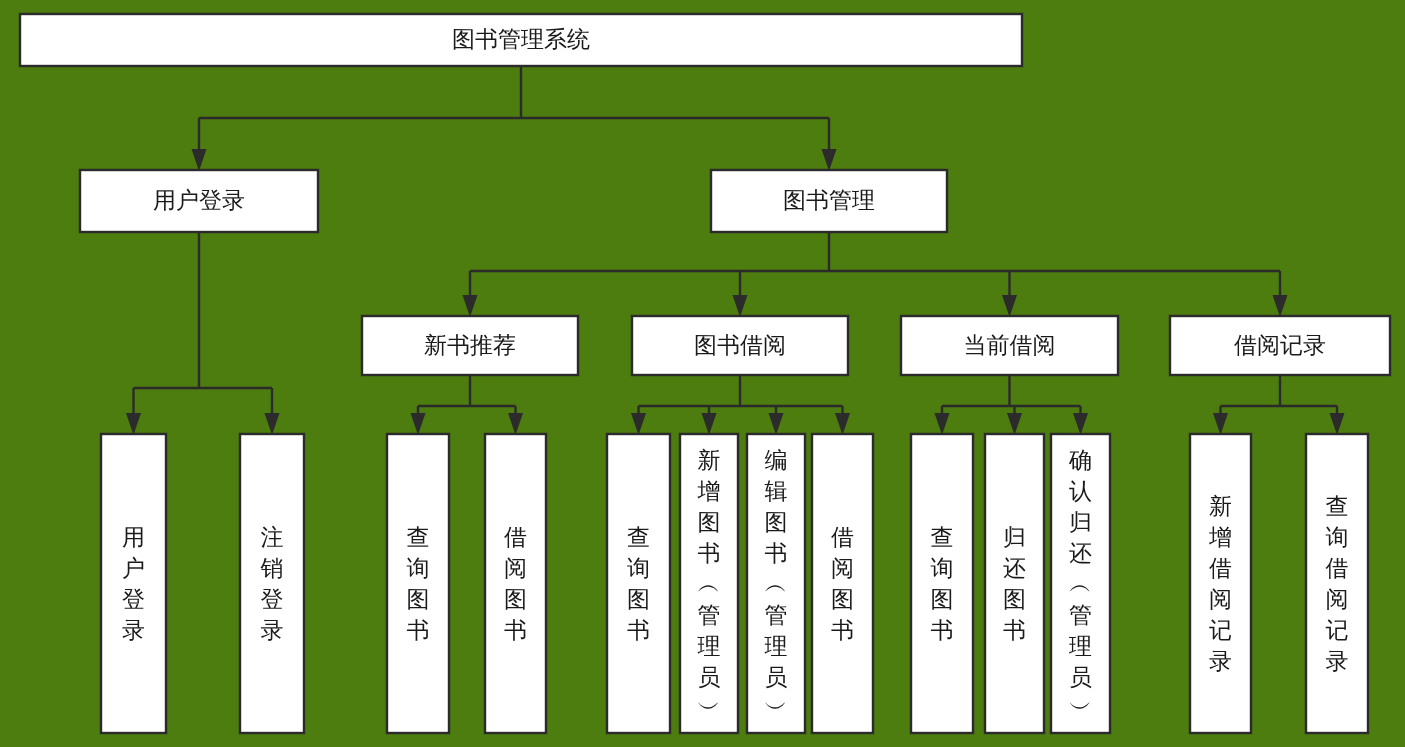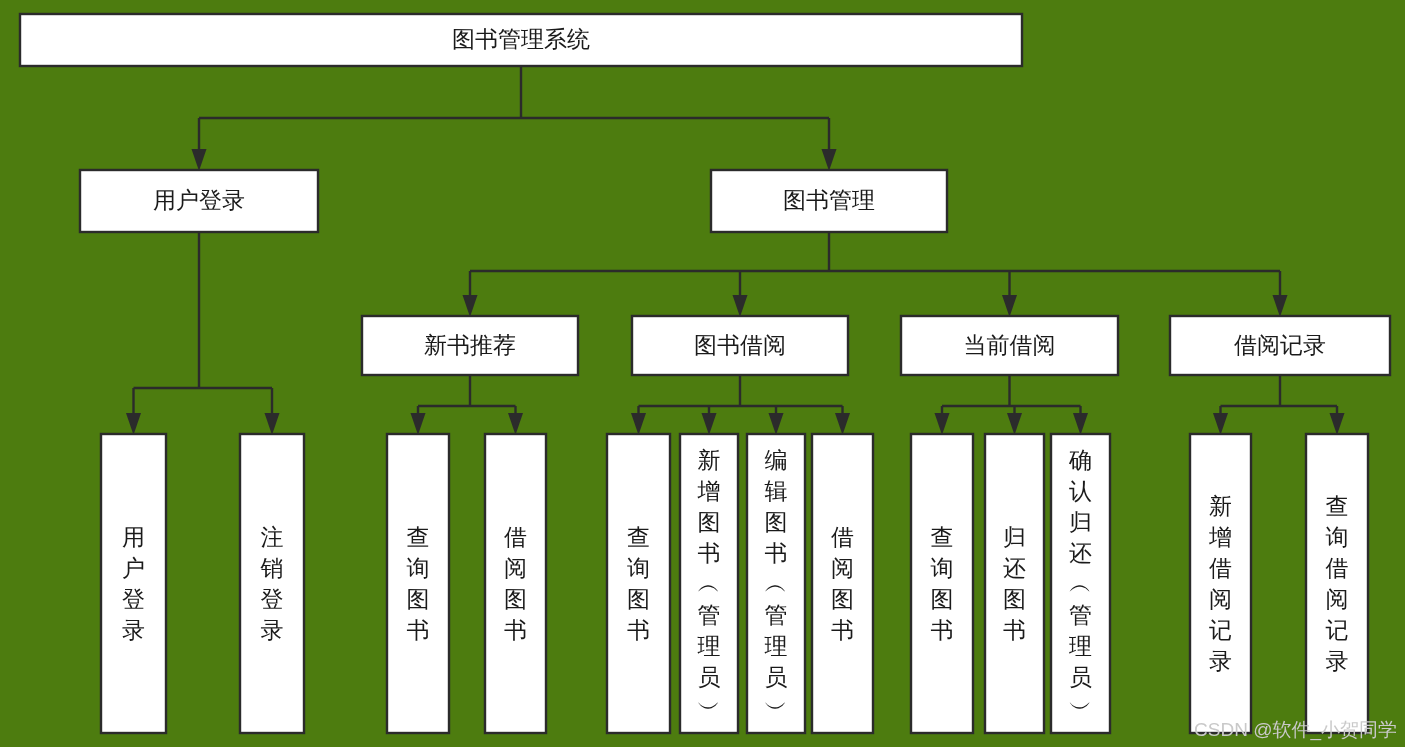--- a/index.html
+++ b/index.html
@@ -197,14 +197,13 @@
         <g>
           <rect x="1190" y="434" width="61" height="299" class="node-box"></rect>
           <text x="1220.5" y="514.06" class="leaf-label"><tspan x="1220.5" dy="0">新</tspan><tspan x="1220.5" dy="31">增</tspan><tspan x="1220.5" dy="31">借</tspan><tspan x="1220.5" dy="31">阅</tspan><tspan x="1220.5" dy="31">记</tspan><tspan x="1220.5" dy="31">录</tspan></text>
         </g>
         <g>
           <rect x="1306" y="434" width="62" height="299" class="node-box"></rect>
           <text x="1337" y="514.06" class="leaf-label"><tspan x="1337" dy="0">查</tspan><tspan x="1337" dy="31">询</tspan><tspan x="1337" dy="31">借</tspan><tspan x="1337" dy="31">阅</tspan><tspan x="1337" dy="31">记</tspan><tspan x="1337" dy="31">录</tspan></text>
         </g>
       </g>
   </svg>
-  <div class="watermark">CSDN @软件_小贺同学</div>
 </div>
 
 </body></html>

